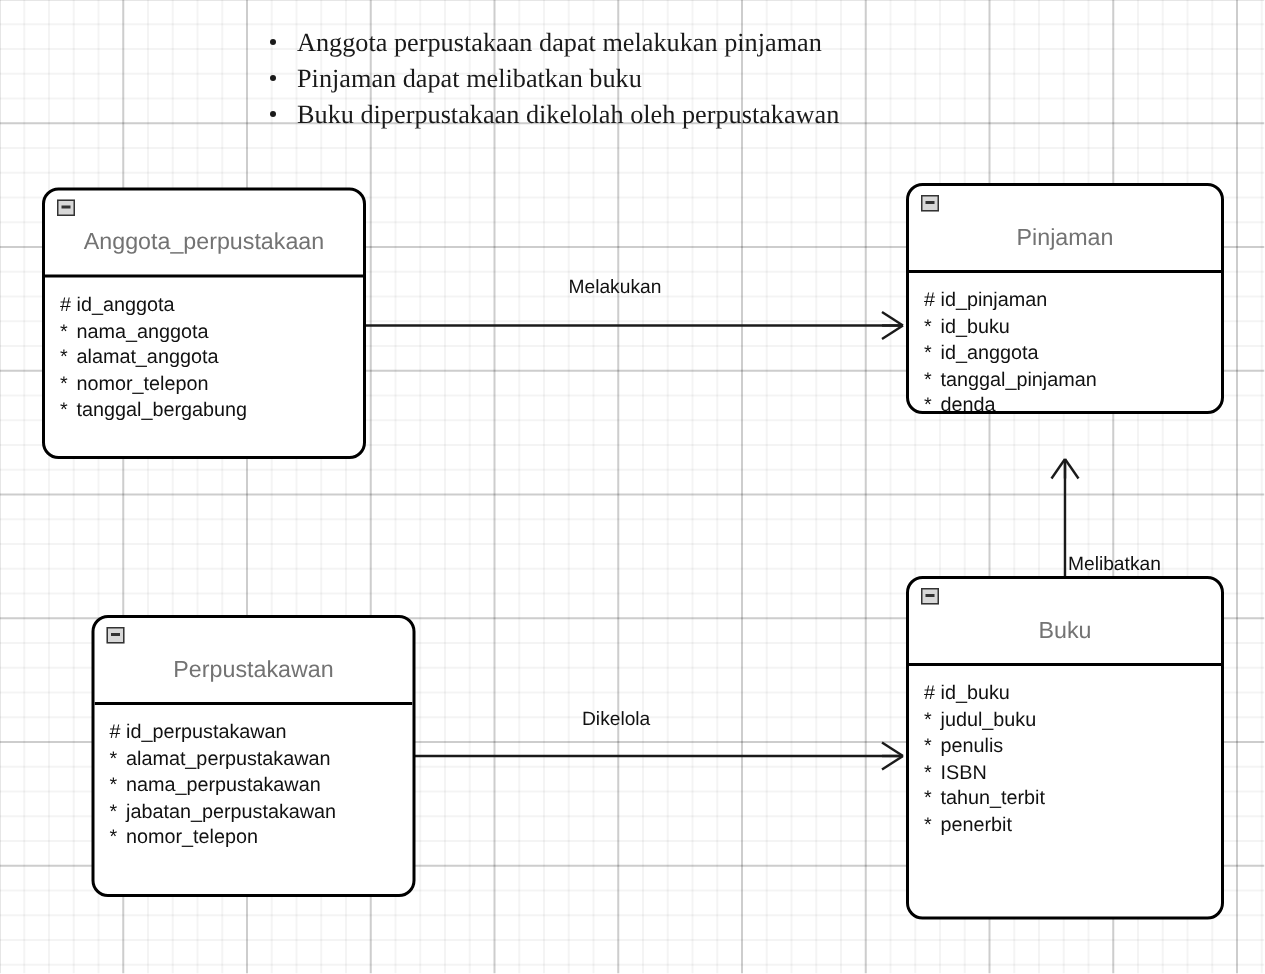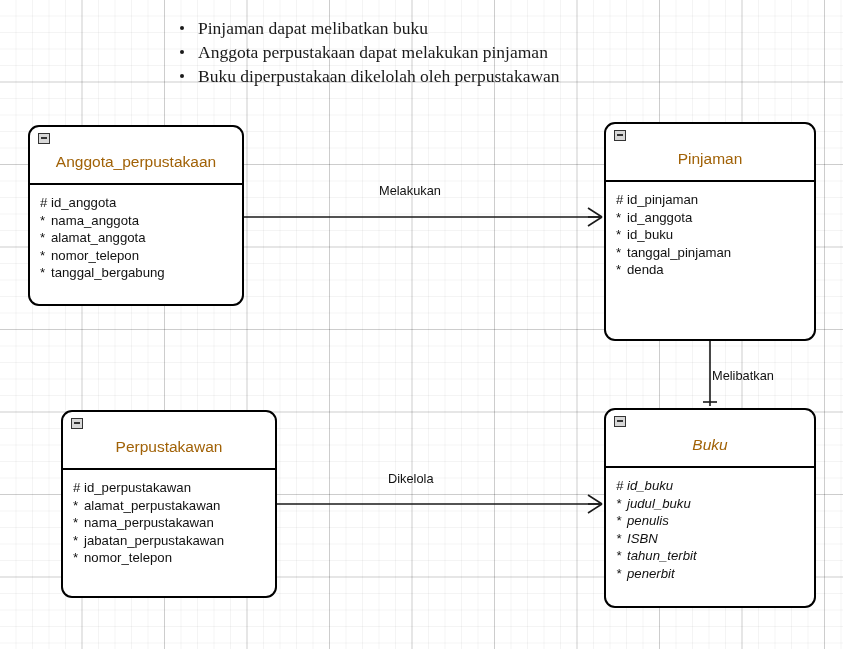--- a/index.html
+++ b/index.html
@@ -87,21 +87,21 @@
     position: absolute;
     left: 1.5px;
     top: 3.4px;
     width: 6px;
     height: 2px;
     background: #333333;
   }
   .entity-title {
     text-align: center;
     font-size: 15.5px;
-    color: #a16207;
+    color: #737373;
     padding-top: 26px;
     white-space: nowrap;
   }
   .entity-body {
     padding: 9px 12px 0 10px;
   }
   .attr {
     font-size: 13.2px;
     line-height: 17.6px;
     color: #111111;
@@ -124,25 +124,25 @@
   svg { display: block; overflow: visible; }
 </style>
 </head>
 <body>
 
 <div id="canvas">
 
   <ul class="notes">
     <li>
       <span class="bullet"></span>
-      <span>Pinjaman dapat melibatkan buku</span>
+      <span>Anggota perpustakaan dapat melakukan pinjaman</span>
     </li>
     <li>
       <span class="bullet"></span>
-      <span>Anggota perpustakaan dapat melakukan pinjaman</span>
+      <span>Pinjaman dapat melibatkan buku</span>
     </li>
     <li>
       <span class="bullet"></span>
       <span>Buku diperpustakaan dikelolah oleh perpustakawan</span>
     </li>
   </ul>
 
   <div class="connector" style="left:236px; top:203px;">
     <svg width="372" height="28" viewBox="0 0 372 28">
       <line x1="2" y1="14" x2="364" y2="14" stroke="#1a1a1a" stroke-width="1.6"></line>
@@ -197,36 +197,36 @@
       </div>
       <div class="attr">
         <span class="marker">*</span><span>nomor_telepon</span>
       </div>
       <div class="attr">
         <span class="marker">*</span><span>tanggal_bergabung</span>
       </div>
     </div>
   </div>
 
-  <div class="entity" style="left:604px; top:122px; width:212px; height:219px;">
+  <div class="entity" style="left:604px; top:122px; width:212px; height:154px;">
     <div class="entity-header">
       <div class="collapse-icon"></div>
       <div class="entity-title">Pinjaman</div>
     </div>
     <div class="entity-body">
       <div class="attr">
         <span class="marker">#</span><span>id_pinjaman</span>
       </div>
       <div class="attr">
+        <span class="marker">*</span><span>id_buku</span>
+      </div>
+      <div class="attr">
         <span class="marker">*</span><span>id_anggota</span>
       </div>
       <div class="attr">
-        <span class="marker">*</span><span>id_buku</span>
-      </div>
-      <div class="attr">
         <span class="marker">*</span><span>tanggal_pinjaman</span>
       </div>
       <div class="attr">
         <span class="marker">*</span><span>denda</span>
       </div>
     </div>
   </div>
 
   <div class="entity" style="left:28px; top:410px; width:216px; height:188px;margin-left:33px;">
     <div class="entity-header">
@@ -245,21 +245,21 @@
       </div>
       <div class="attr">
         <span class="marker">*</span><span>jabatan_perpustakawan</span>
       </div>
       <div class="attr">
         <span class="marker">*</span><span>nomor_telepon</span>
       </div>
     </div>
   </div>
 
-  <div class="entity" style="left:604px; top:408px; width:212px; height:200px;font-style:italic;">
+  <div class="entity" style="left:604px; top:384px; width:212px; height:229px;">
     <div class="entity-header">
       <div class="collapse-icon"></div>
       <div class="entity-title">Buku</div>
     </div>
     <div class="entity-body">
       <div class="attr">
         <span class="marker">#</span><span>id_buku</span>
       </div>
       <div class="attr">
         <span class="marker">*</span><span>judul_buku</span>

